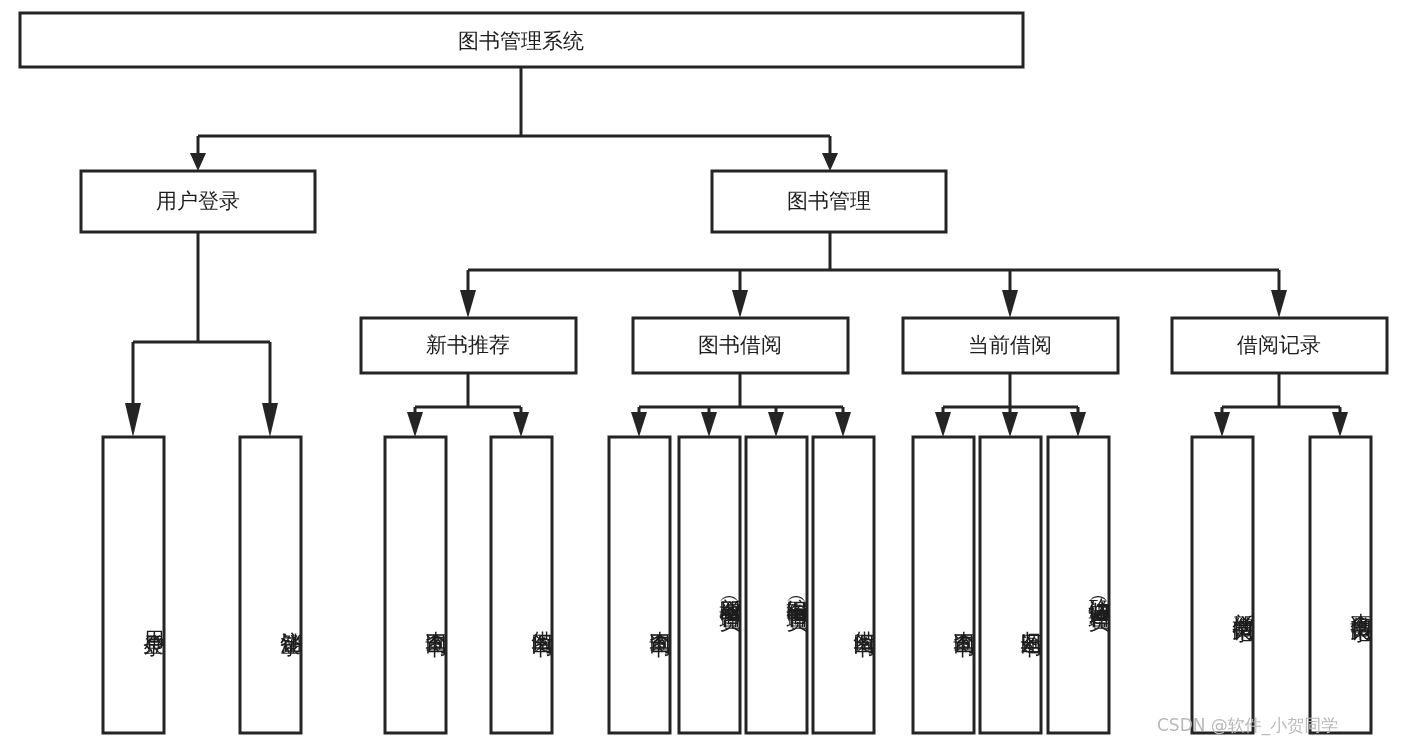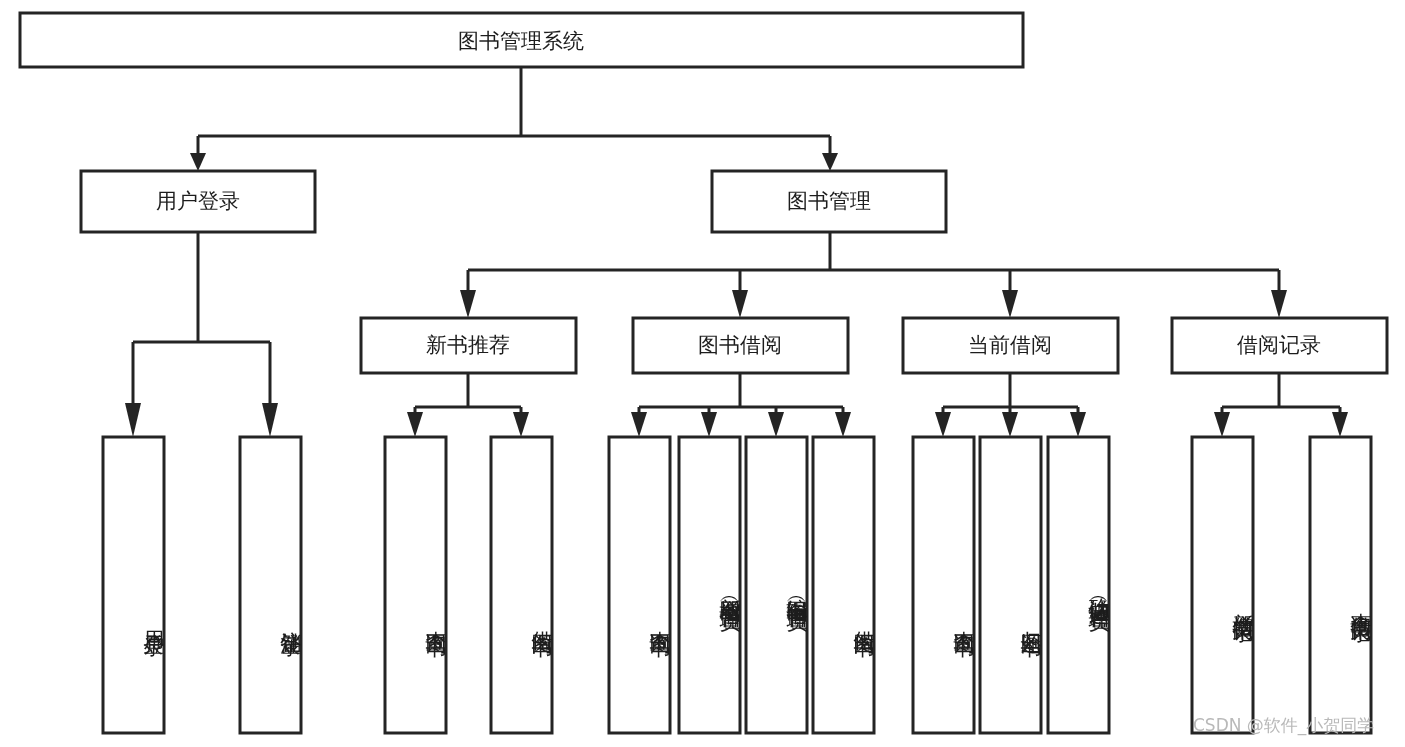--- a/index.html
+++ b/index.html
@@ -207,15 +207,15 @@
   <div class="vlabel" style="left:746px; top:446px; width:61px; height:287px;">编辑图书（管理员）</div>
   <div class="vlabel" style="left:813px; top:502px; width:61px; height:231px;">借阅图书</div>
 
   <div class="vlabel" style="left:913px; top:502px; width:61px; height:231px;">查询图书</div>
   <div class="vlabel" style="left:980px; top:502px; width:61px; height:231px;">归还图书</div>
   <div class="vlabel" style="left:1048px; top:446px; width:61px; height:287px;">确认归还（管理员）</div>
 
   <div class="vlabel" style="left:1192px; top:470px; width:61px; height:263px;">新增借阅记录</div>
   <div class="vlabel" style="left:1310px; top:470px; width:61px; height:263px;">查询借阅记录</div>
 
-  <div class="watermark" style="left:1193px; top:714px;">CSDN @软件_小贺同学</div>
+  <div class="watermark" style="left:1157px; top:714px;">CSDN @软件_小贺同学</div>
 
 </div>
 
 </body></html>

